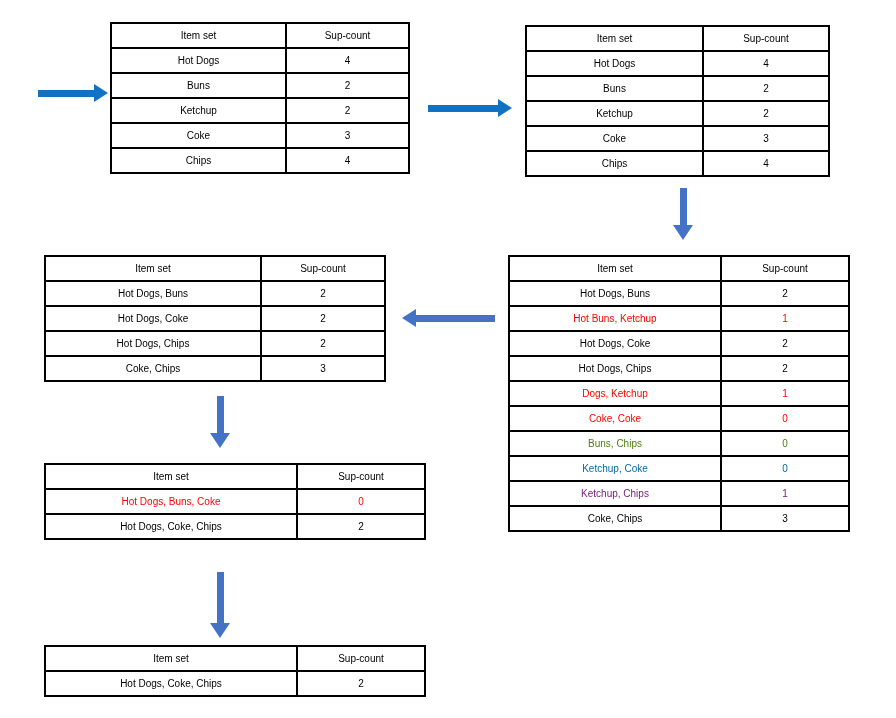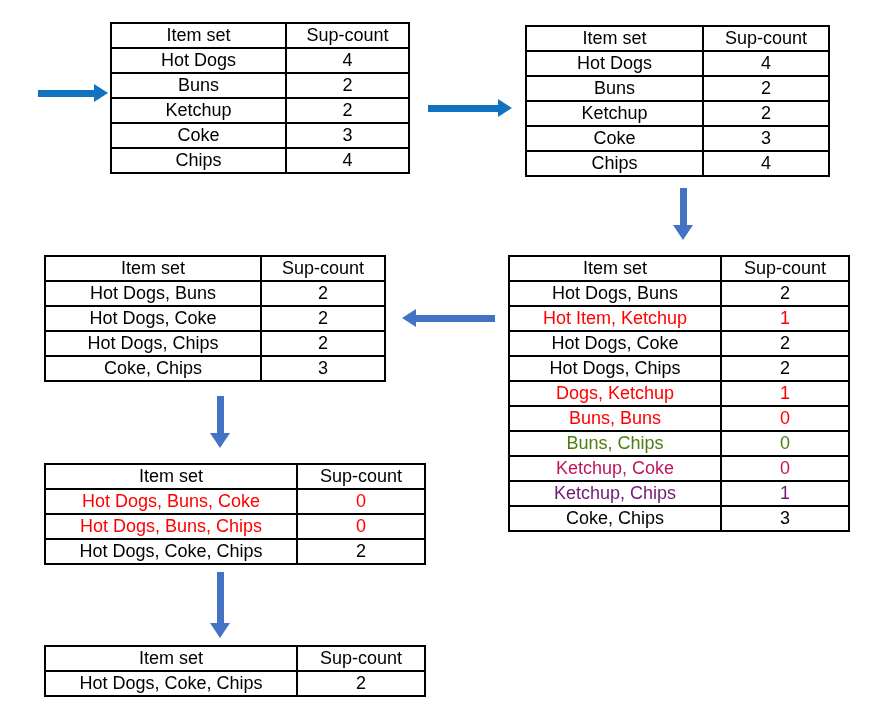--- a/index.html
+++ b/index.html
@@ -15,21 +15,21 @@
     background: var(--bg, #ffffff);
     overflow: hidden;
   }
 
   
   table.itemset-table {
     position: absolute;
     border-collapse: collapse;
     table-layout: fixed;
     background: #ffffff;
-    font-size: 18px;
+    font-size: 10px;
     color: var(--text, #000000);
   }
   table.itemset-table th,
   table.itemset-table td {
     border: 2px solid var(--border, #000000);
     text-align: center;
     vertical-align: middle;
     padding: 0;
     height: 23px;
     line-height: 23px;
@@ -198,44 +198,44 @@
           <th>Item set</th>
           <th>Sup-count</th>
         </tr>
       </thead>
       <tbody>
         <tr>
           <td>Hot Dogs, Buns</td>
           <td>2</td>
         </tr>
         <tr style="color: rgb(255, 0, 0);">
-          <td>Hot Item, Ketchup</td>
+          <td>Hot Buns, Ketchup</td>
           <td>1</td>
         </tr>
         <tr>
           <td>Hot Dogs, Coke</td>
           <td>2</td>
         </tr>
         <tr>
           <td>Hot Dogs, Chips</td>
           <td>2</td>
         </tr>
         <tr style="color: rgb(255, 0, 0);">
           <td>Dogs, Ketchup</td>
           <td>1</td>
         </tr>
         <tr style="color: rgb(255, 0, 0);">
-          <td>Buns, Buns</td>
+          <td>Coke, Coke</td>
           <td>0</td>
         </tr>
         <tr style="color: #4d7c0f;">
           <td>Buns, Chips</td>
           <td>0</td>
         </tr>
-        <tr style="color: #be185d;">
+        <tr style="color: #0369a1;">
           <td>Ketchup, Coke</td>
           <td>0</td>
         </tr>
         <tr style="color: #701a75;">
           <td>Ketchup, Chips</td>
           <td>1</td>
         </tr>
         <tr>
           <td>Coke, Chips</td>
           <td>3</td>
@@ -283,24 +283,20 @@
         <tr>
           <th>Item set</th>
           <th>Sup-count</th>
         </tr>
       </thead>
       <tbody>
         <tr style="color: rgb(255, 0, 0);">
           <td>Hot Dogs, Buns, Coke</td>
           <td>0</td>
         </tr>
-        <tr style="color: rgb(255, 0, 0);">
-          <td>Hot Dogs, Buns, Chips</td>
-          <td>0</td>
-        </tr>
         <tr>
           <td>Hot Dogs, Coke, Chips</td>
           <td>2</td>
         </tr>
       </tbody>
     </table>
 
   <table id="table-l3" class="itemset-table">
     <colgroup>
         <col class="col-item">

